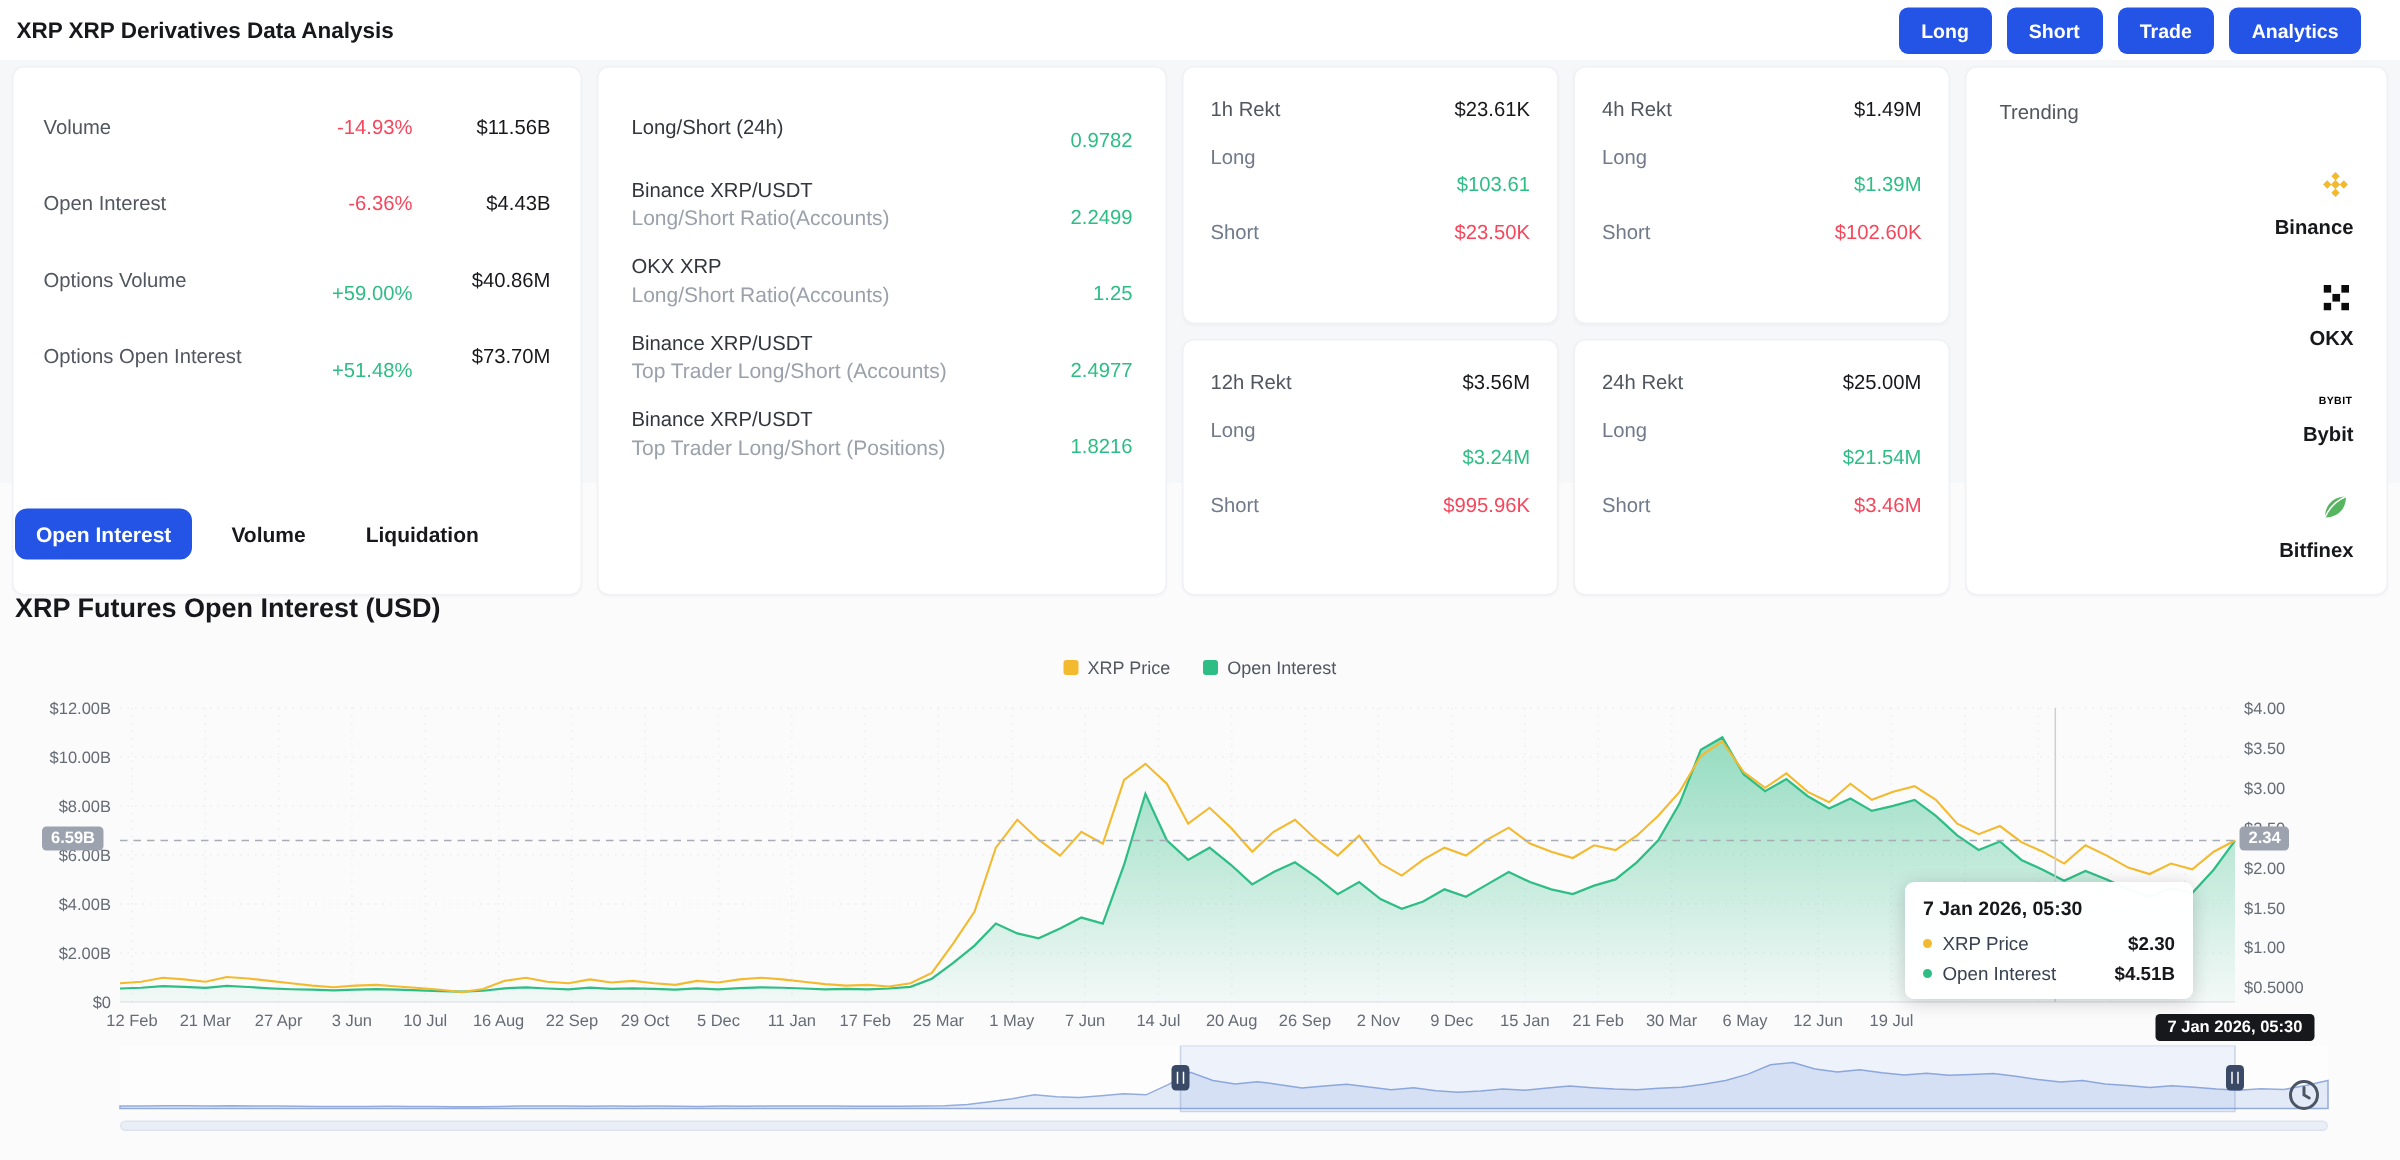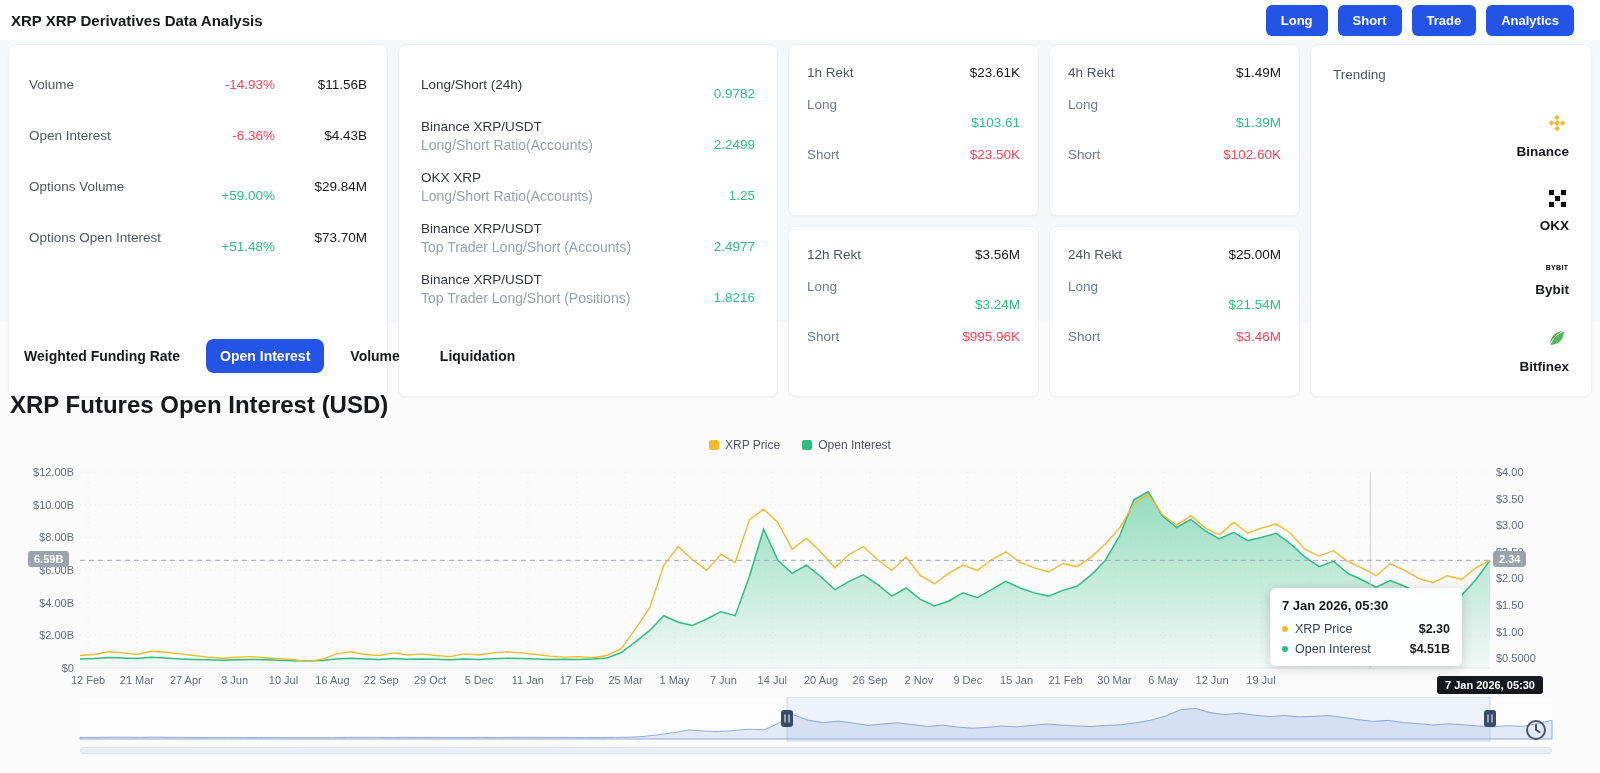--- a/index.html
+++ b/index.html
@@ -52,21 +52,21 @@
     font-size:13.5px; font-weight:700; color:#17181b; cursor:pointer;flex-direction:column; }
   .t-icon { width:24px; display:flex; justify-content:center; align-items:center; }
   .bybit-logo { font-size:7px; font-weight:900; letter-spacing:.3px; color:#000; }
 
   
   .tabs { display:flex; align-items:center; gap:12px; margin:16px 0 0 10px; height:36px; }
   .tab { font-size:14px; font-weight:700; color:#17181b; padding:9px 14px;
     border-radius:8px; cursor:pointer; }
   .tab.active { background:#2354E6; color:#fff; }
 
-  .section-title { font-size:24px; font-weight:700; margin:20px 0 0 10px; line-height:22px; }
+  .section-title { font-size:18px; font-weight:700; margin:20px 0 0 10px; line-height:22px; }
 
   
   .chart-area { position:relative; height:343px; margin-top:14px; background:#fbfbfc; }
   .legend { position:absolute; top:8px; left:0; right:0; display:flex; justify-content:center;
     gap:22px; font-size:12px; color:#51565f; align-items:center; }
   .lg-item { display:flex; align-items:center; cursor:pointer; }
   .lg-sq { width:10px; height:10px; border-radius:2px; display:inline-block; margin-right:6px; }
   #main-chart { position:absolute; top:25px; left:0; }
   #navigator { position:absolute; top:267px; left:0; }
   .scrollbar { position:absolute; top:317px; left:80px; width:1472px; height:7px;
@@ -110,21 +110,21 @@
         <span class="m-value">$11.56B</span>
       </div>
       <div class="m-row">
         <span class="m-label">Open Interest</span>
         <span class="m-change red">-6.36%</span>
         <span class="m-value">$4.43B</span>
       </div>
       <div class="m-row">
         <span class="m-label">Options Volume</span>
         <span class="m-change green">+59.00%</span>
-        <span class="m-value">$29.84M</span>
+        <span class="m-value">$40.86M</span>
       </div>
       <div class="m-row">
         <span class="m-label">Options Open Interest</span>
         <span class="m-change green">+51.48%</span>
         <span class="m-value">$73.70M</span>
       </div>
     </div>
   <div class="card ratios" id="ratios-card">
       <div class="r-row">
         <div>
@@ -259,21 +259,20 @@
               <path d="M3 17 C6 10 10 6 17 3" stroke="#fff" stroke-width="1" fill="none"></path>
             </svg>
           </span>
           <span>Bitfinex</span>
         </div>
       </div>
   </div>
 </section>
 
 <div class="tabs" id="tabs-row">
-    <div class="tab">Weighted Funding Rate</div>
     <div class="tab active">Open Interest</div>
     <div class="tab">Volume</div>
     <div class="tab">Liquidation</div>
   </div>
 
 <h2 class="section-title">XRP Futures Open Interest (USD)</h2>
 
 <div class="chart-area" id="chart-area">
   <div class="legend" id="legend">
       <span class="lg-item">

